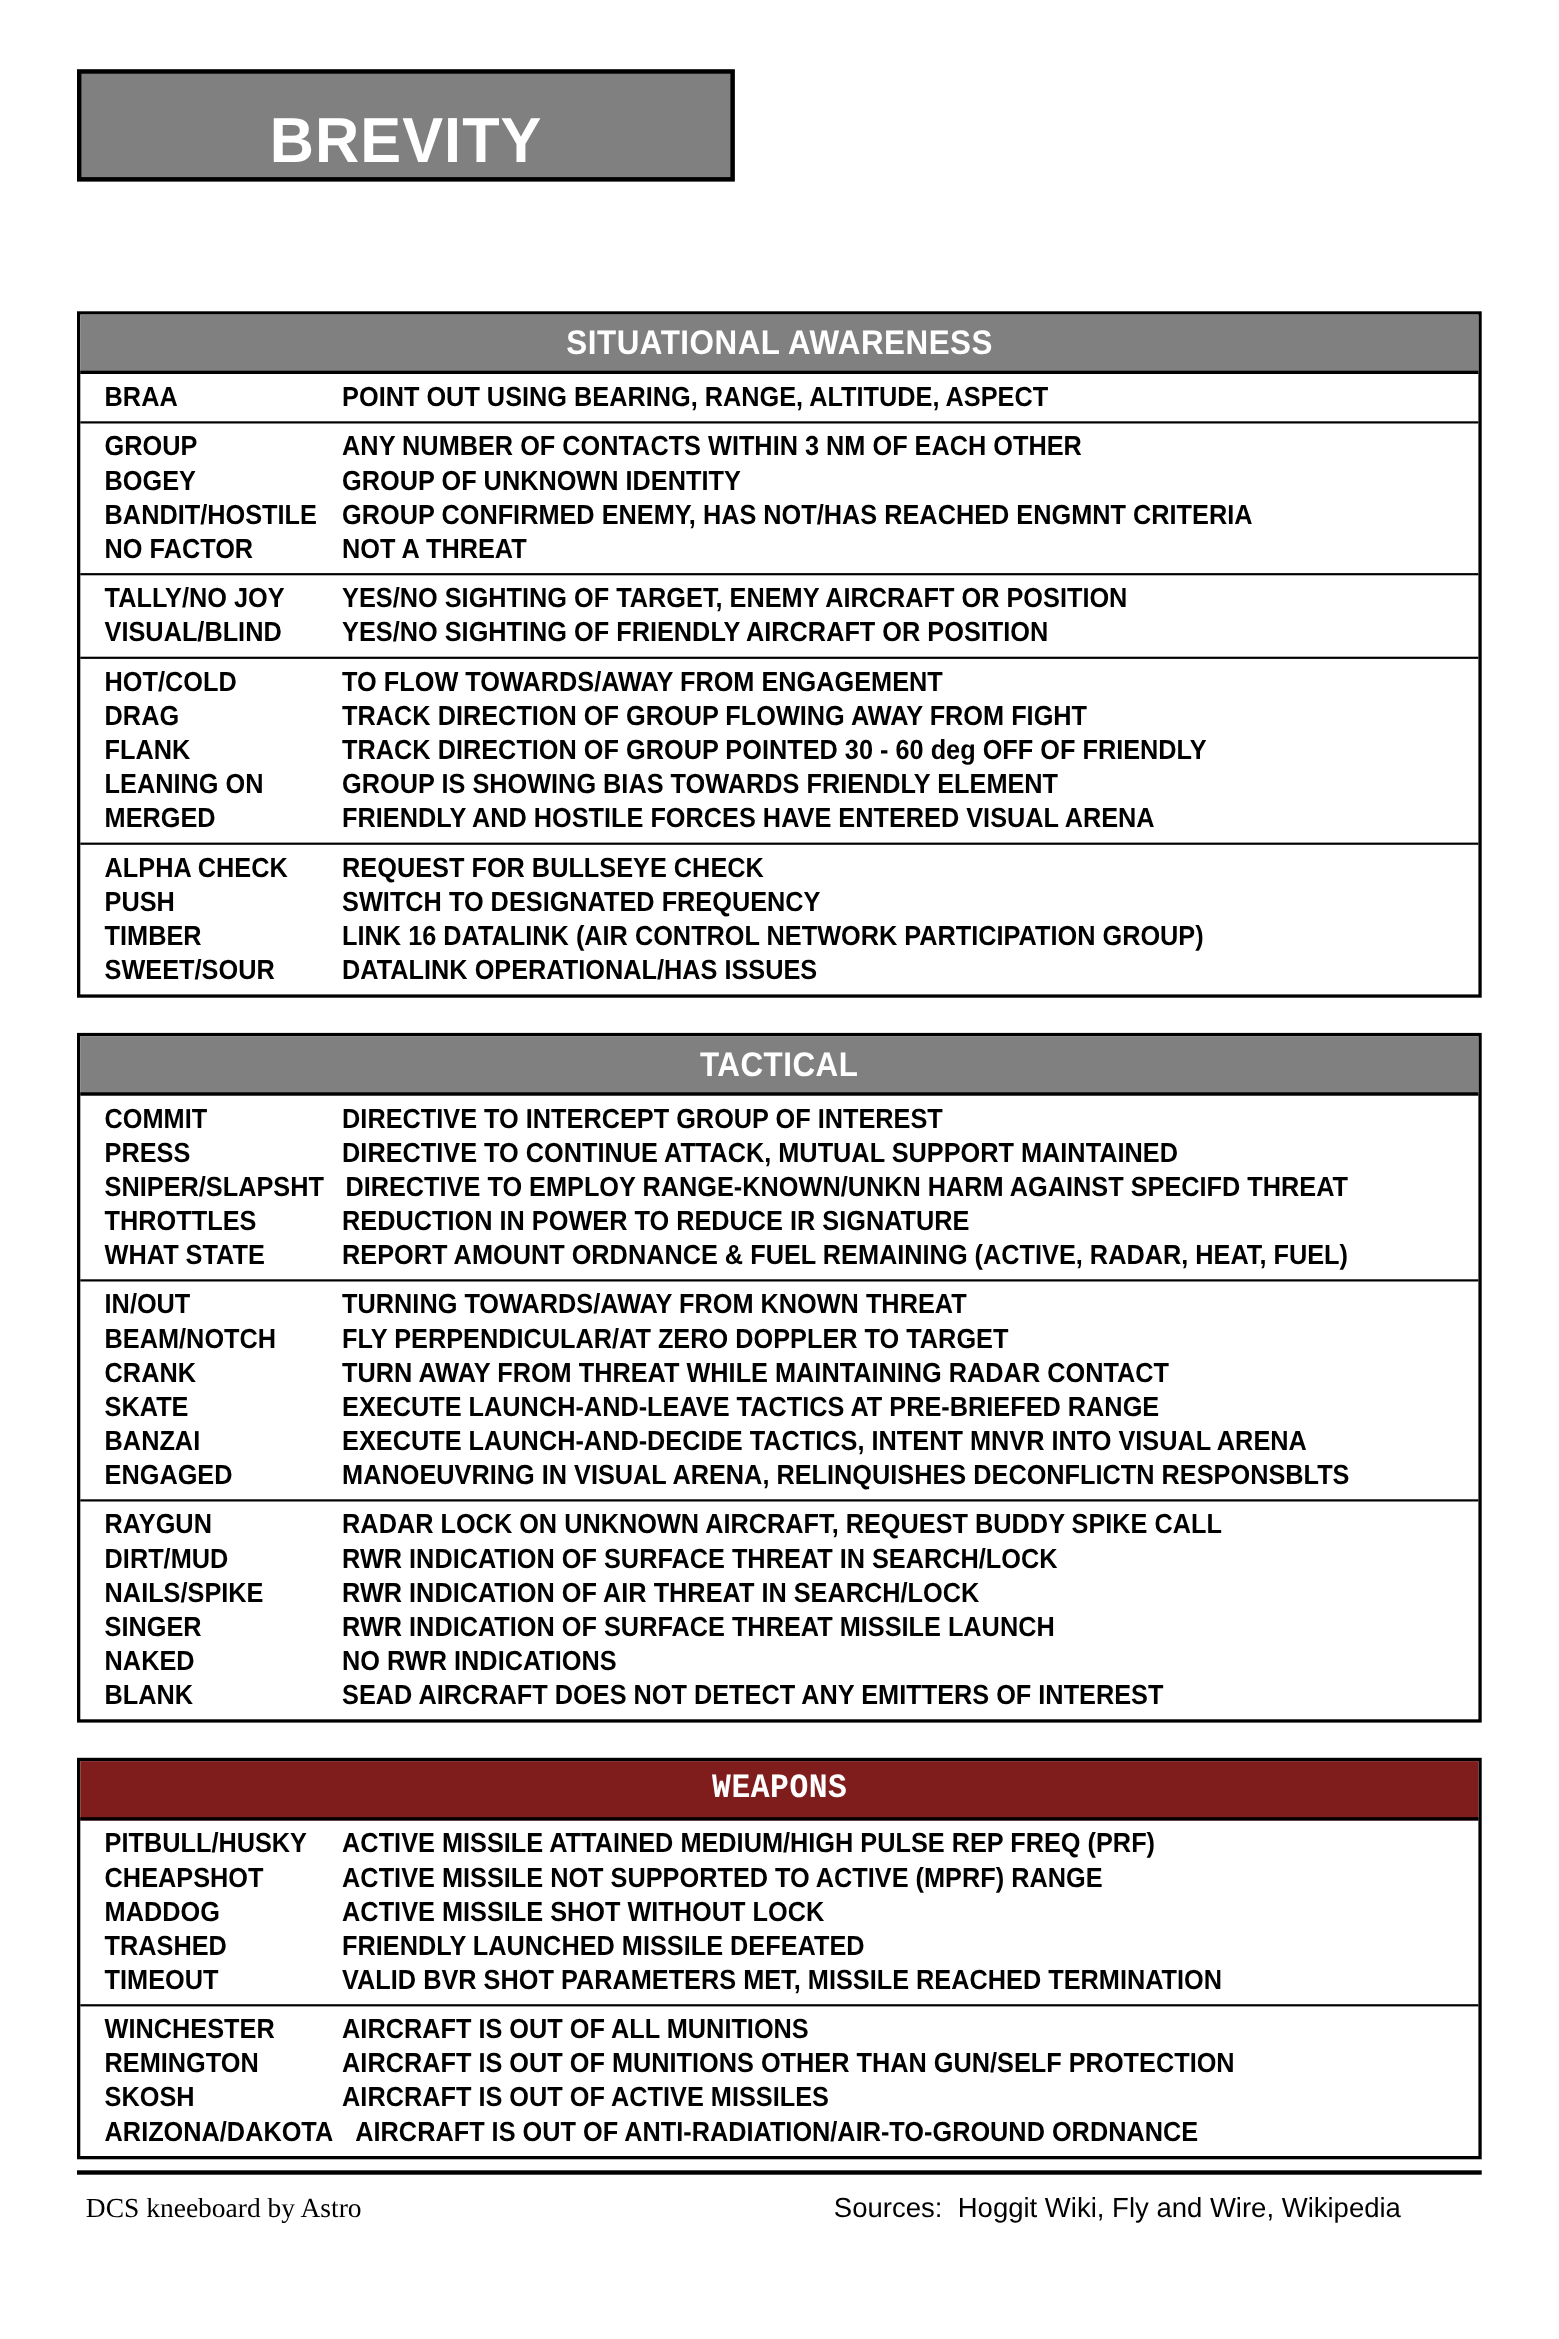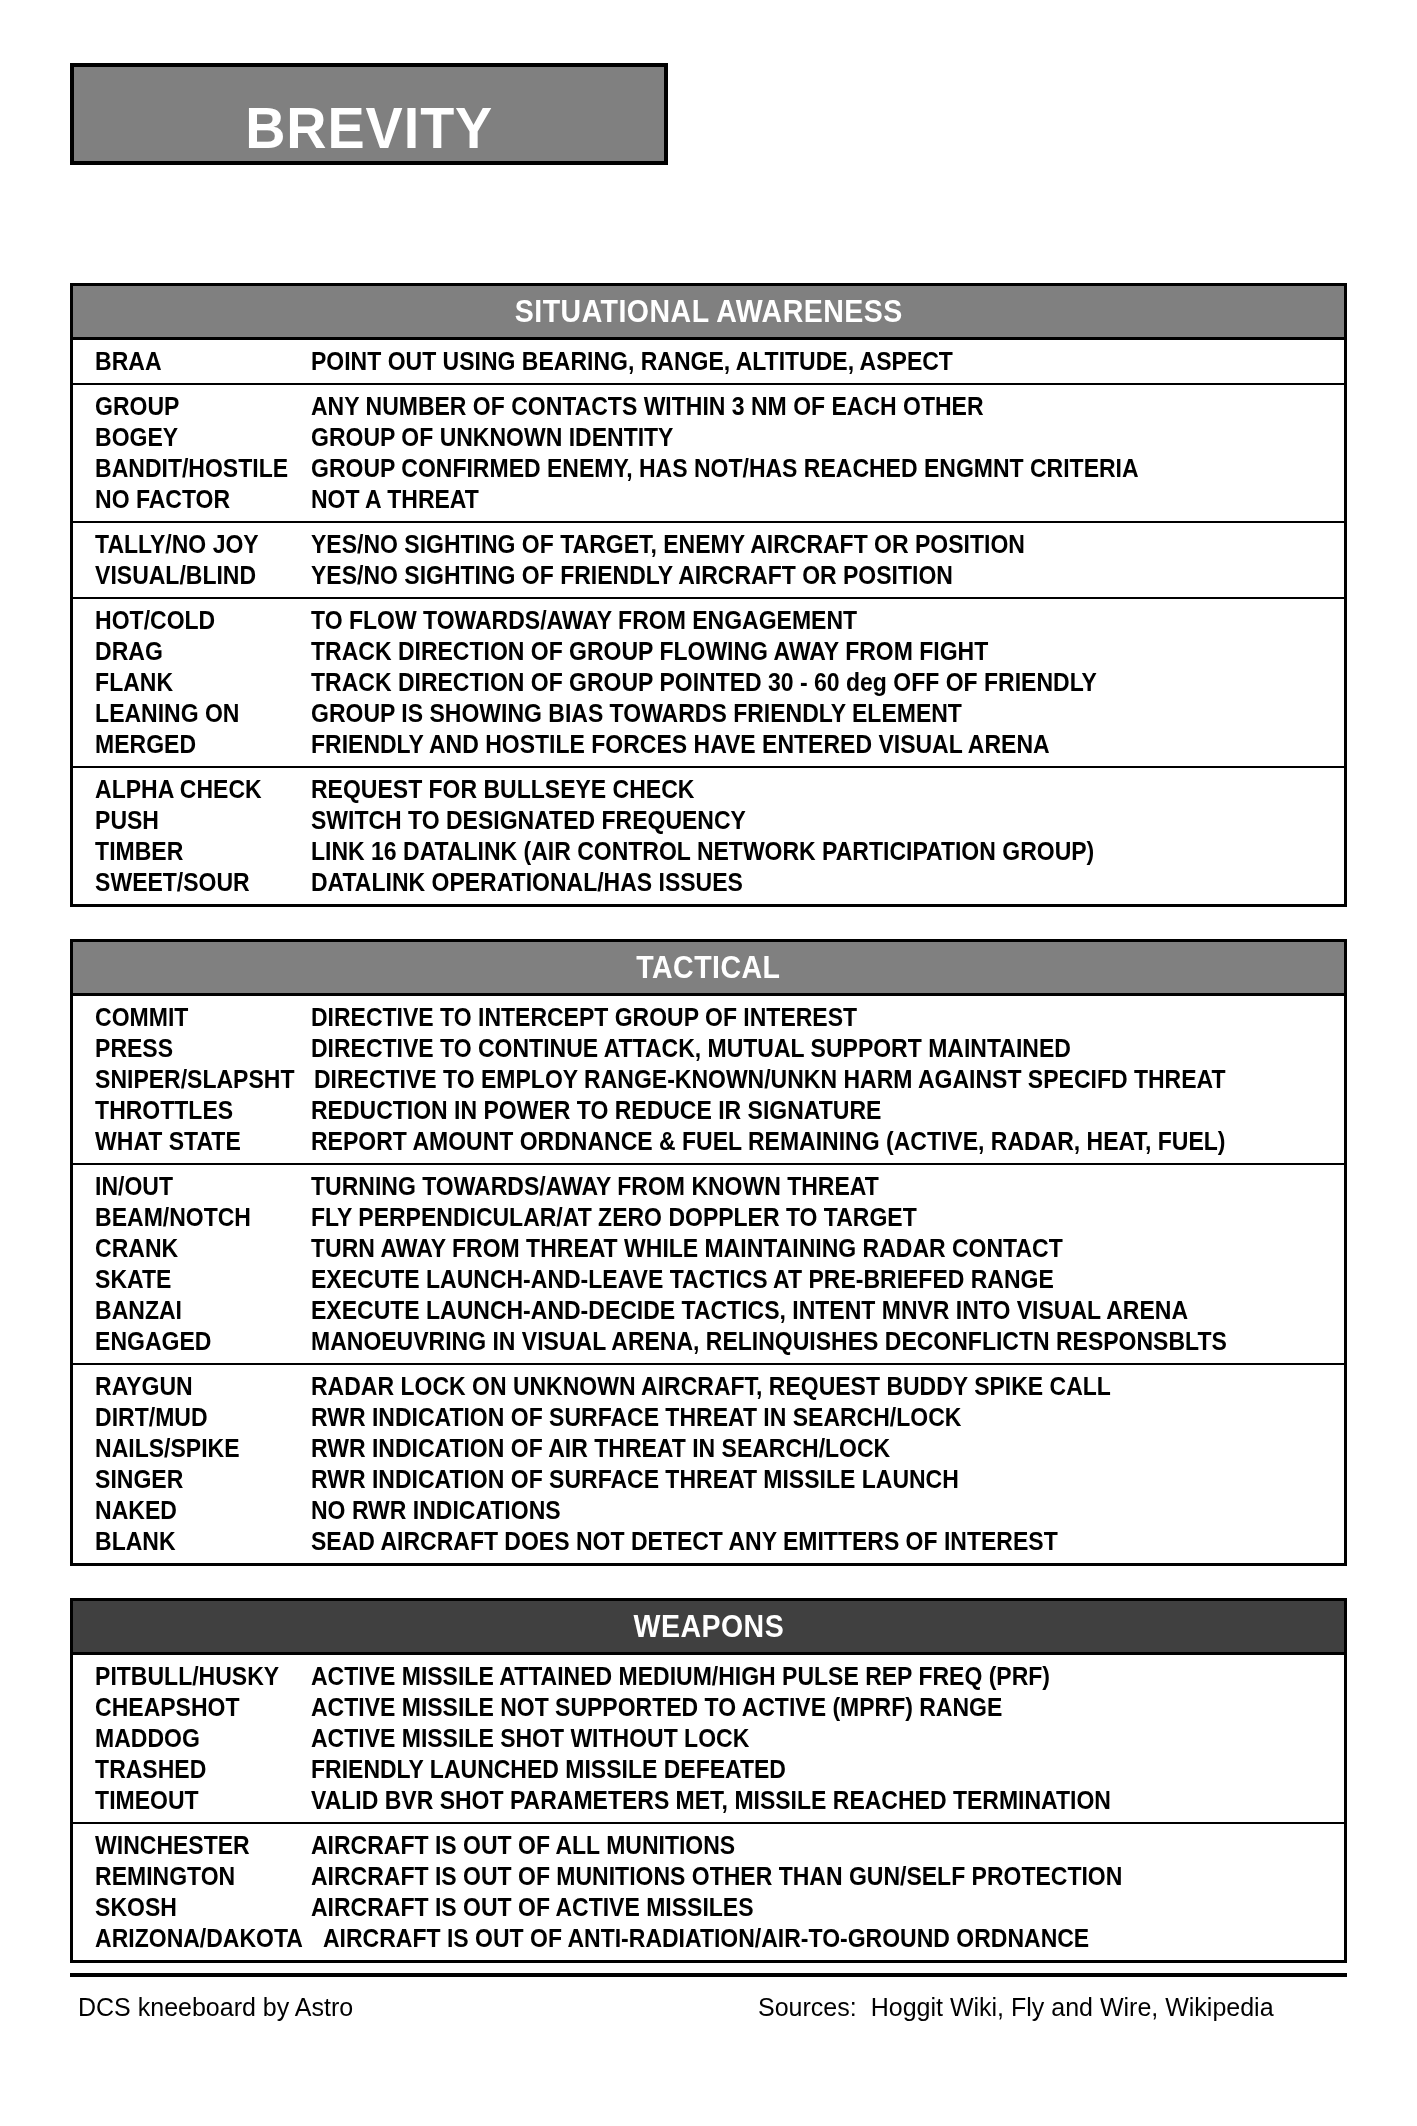--- a/index.html
+++ b/index.html
@@ -92,21 +92,21 @@
     width: 100%;
     height: 0;
   }
   .footer {
     position: relative;
     margin-top: 16px;
     font-size: 25px;
     color: #000;
     height: 32px;
   }
-  .credit { padding-left: 8px; }
+  .credit { padding-left: 8px; font-family: Liberation Serif, serif; }
   .sources {
     position: absolute;
     left: 688px;
     top: 0;
     white-space: nowrap;
   }
   .src-val { margin-left: 14px; }
 </style>
 </head>
 <body>
@@ -302,21 +302,21 @@
 
   <div class="row">
     <span class="term">BLANK</span>
     <span class="def">SEAD AIRCRAFT DOES NOT DETECT ANY EMITTERS OF INTEREST</span>
   </div>
 </div>
         </div>
   </section>
 
   <section class="sec">
-    <header class="sec-header" style="background: #404040;">
+    <header class="sec-header" style="background: #7f1d1d; font-family: Liberation Mono, monospace;">
       <span class="hdr-text">WEAPONS</span>
     </header>
     <div class="sec-body">
           <div class="group">
   <div class="row">
     <span class="term">PITBULL/HUSKY</span>
     <span class="def">ACTIVE MISSILE ATTAINED MEDIUM/HIGH PULSE REP FREQ (PRF)</span>
   </div>
 
   <div class="row">

